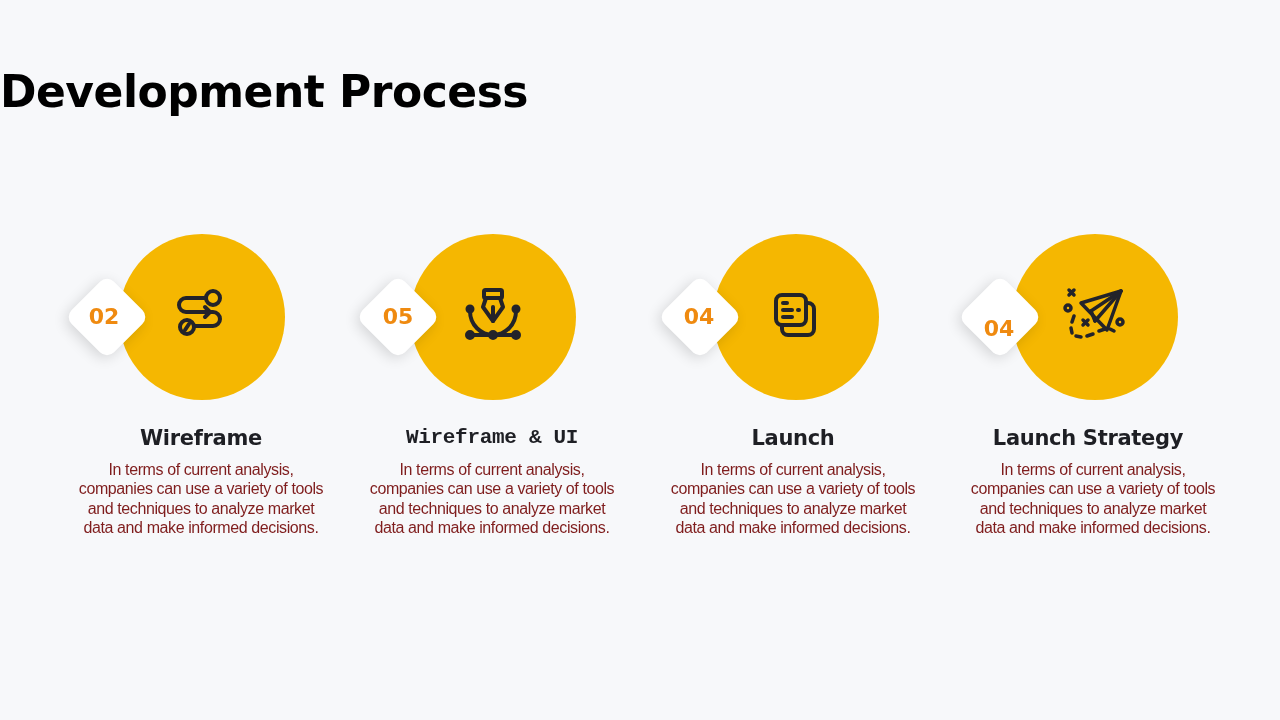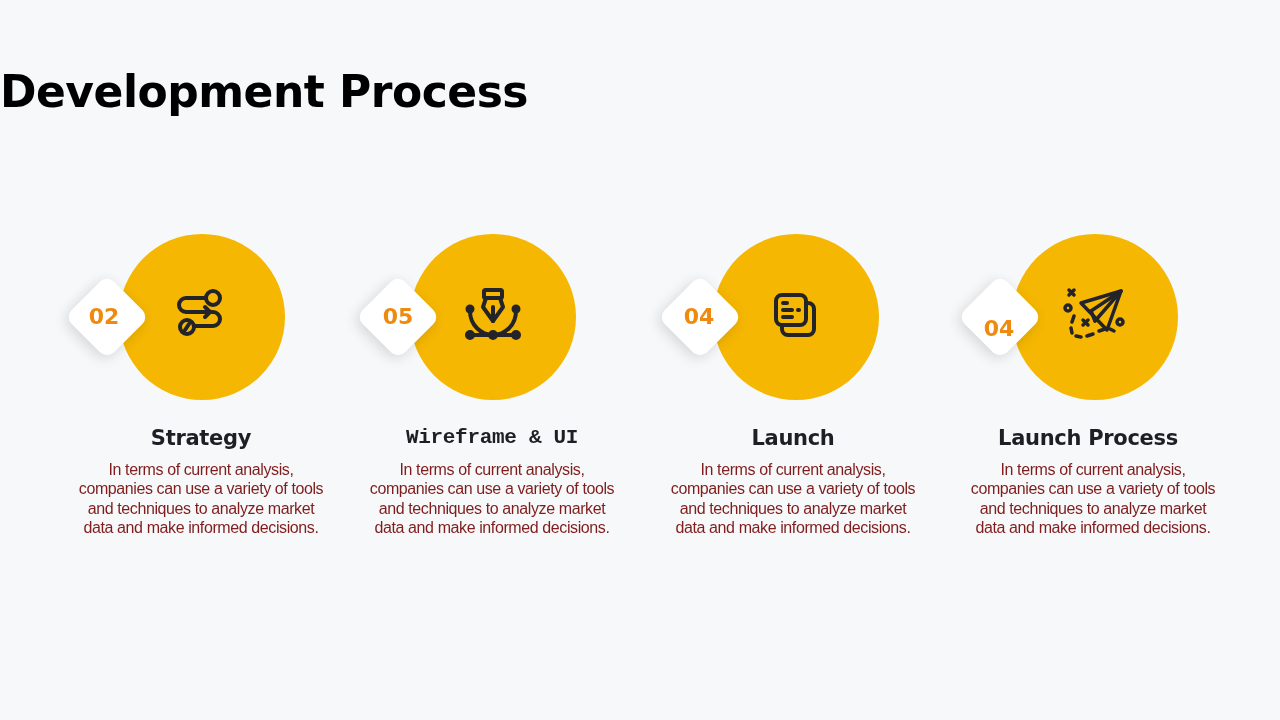--- a/index.html
+++ b/index.html
@@ -58,21 +58,21 @@
       <circle cx="43" cy="13" r="7"></circle>
       <path d="M36 13 H16 a7 7 0 0 0 0 14 H40"></path>
       <path d="M35 22 l5 5 l-5 5"></path>
       <path d="M40 27 h3 a7 7 0 0 1 0 14 H24"></path>
       <circle cx="17" cy="42" r="7"></circle>
       <path d="M15 45 l4 -6"></path>
     </svg>
   </div>
   <div class="diamond" style="left:77px; top:287px;"></div>
   <div class="num" style="left:62px; top:302px;">02</div>
-  <div class="heading" style="left:71px;">Strategy</div>
+  <div class="heading" style="left:71px;">Wireframe</div>
   <div class="desc" style="left:76px;">In terms of current analysis, companies can use a variety of tools and techniques to analyze market data and make informed decisions.</div>
 </div>
 
 <div class="step">
   <div class="circle" style="left:410px; top:234px;">
     <svg class="icon" viewBox="0 0 64 64" fill="none" stroke="#23232a" stroke-width="4" stroke-linecap="round" stroke-linejoin="round">
       <rect x="23" y="5" width="18" height="8" rx="1.5"></rect>
       <path d="M25 13 L22 22 L32 36 L42 22 L39 13"></path>
       <path d="M32 22 v14"></path>
       <circle cx="9" cy="24" r="2.5" fill="#23232a"></circle>
@@ -121,15 +121,15 @@
       <path d="M11 31 l-2 6"></path>
       <path d="M8 43 l1 5"></path>
       <path d="M13 51 l5 1"></path>
       <path d="M24 51 l6 -2"></path>
       <path d="M36 46 l6 -2"></path>
       <path d="M47 44 l4 2"></path>
     </svg>
   </div>
   <div class="diamond" style="left:970px; top:287px;"></div>
   <div class="num" style="left:957px; top:302px;margin-top:12px;">04</div>
-  <div class="heading" style="left:958px;">Launch Process</div>
+  <div class="heading" style="left:958px;">Launch Strategy</div>
   <div class="desc" style="left:968px;">In terms of current analysis, companies can use a variety of tools and techniques to analyze market data and make informed decisions.</div>
 </div>
 
 </body></html>

